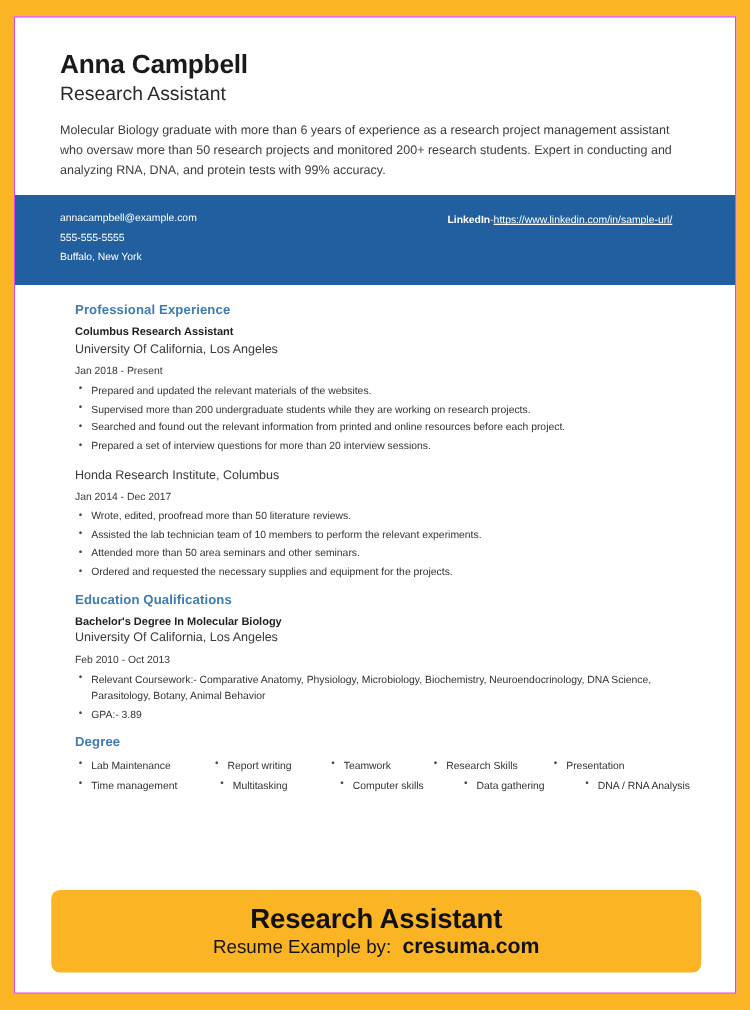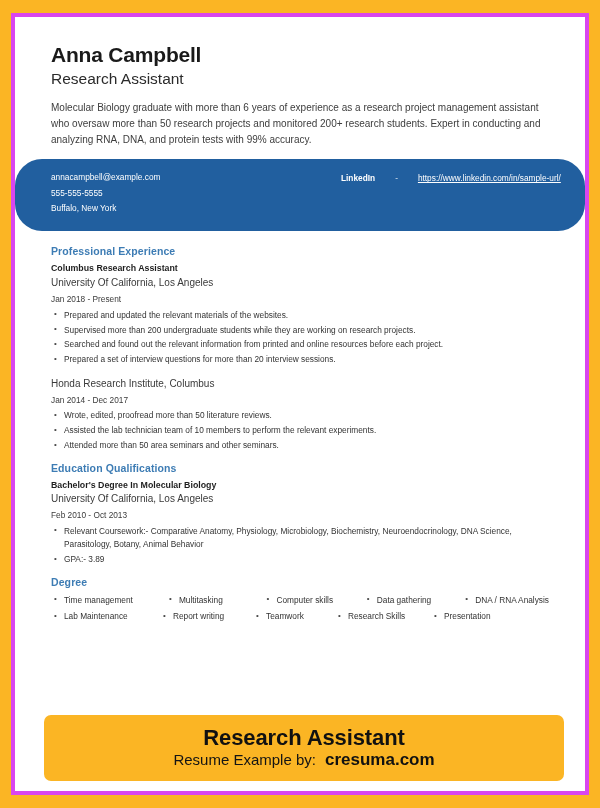--- a/index.html
+++ b/index.html
@@ -17,21 +17,21 @@
   }
 
   
   .page {
     position: absolute;
     left: 11px;
     top: 13px;
     width: 578px;
     height: 782px;
     background: #ffffff;
-    border: 4px solid #d946ef;
+    border: 1px solid #d946ef;
   }
 
   
   .header {
     padding: 26px 36px 0 36px;
   }
 
   .full-name {
     font-size: 21px;
     font-weight: bold;
@@ -59,57 +59,56 @@
 
   
   .contact-band {
     margin-top: 11px;
     background: #215f9f;
     height: 72px;
     display: flex;
     align-items: flex-start;
     padding: 13px 36px 0 36px;
     position: relative;
-    border-radius: 27px;
   }
 
   .contact-left {
     display: flex;
     flex-direction: column;
     gap: 5px;
   }
 
   .contact-left span {
     font-size: 8.3px;
     color: #ffffff;
     line-height: 1.25;
   }
 
   .contact-right {
     position: absolute;
-    left: 326px;
+    left: 346px;
     top: 14px;
     display: flex;
     align-items: baseline;
-    gap: 20px;
+    gap: 0;
     font-size: 8.3px;
     color: #ffffff;
     white-space: nowrap;
   }
 
   .contact-right .ln-label { font-weight: bold; }
   .contact-right .ln-dash { color: #d8e4f0; }
   .contact-right .ln-url {
     text-decoration: underline;
     color: #ffffff;
   }
 
   
   .content {
-    padding: 14px 36px 0 36px;
+    padding: 14px 36px 0 48px;
   }
 
   .section { margin-bottom: 2px; }
 
   .section-title {
     font-size: 10.5px;
     font-weight: bold;
     color: #3d7cb4;
     margin-bottom: 6px;
     letter-spacing: 0.1px;
@@ -277,20 +276,21 @@
         </ul>
       </div>
 
       <div class="entry">
         <div class="entry-org">Honda Research Institute, Columbus</div>
         <div class="entry-dates">Jan 2014 - Dec 2017</div>
         <ul class="bullets">
           <li>Wrote, edited, proofread more than 50 literature reviews.</li>
           <li>Assisted the lab technician team of 10 members to perform the relevant experiments.</li>
           <li>Attended more than 50 area seminars and other seminars.</li>
+          <li>Ordered and requested the necessary supplies and equipment for the projects.</li>
         </ul>
       </div>
     </div>
 
     <div class="section">
       <div class="section-title">Education Qualifications</div>
 
       <div class="entry">
         <div class="entry-role">Bachelor's Degree In Molecular Biology</div>
         <div class="entry-org">University Of California, Los Angeles</div>
@@ -299,33 +299,33 @@
           <li>Relevant Coursework:- Comparative Anatomy, Physiology, Microbiology, Biochemistry, Neuroendocrinology, DNA Science, Parasitology, Botany, Animal Behavior</li>
           <li>GPA:- 3.89</li>
         </ul>
       </div>
     </div>
 
     <div class="section">
       <div class="section-title">Degree</div>
       <div class="skills-grid">
         <div class="skills-row">
+          <div class="skill-item" style="width:109px">Lab Maintenance</div>
+          <div class="skill-item" style="width:93px">Report writing</div>
+          <div class="skill-item" style="width:82px">Teamwork</div>
+          <div class="skill-item" style="width:96px">Research Skills</div>
+          <div class="skill-item">Presentation</div>
+        </div>
+        <div class="skills-row">
           <div class="skill-item" style="width:118px">Time management</div>
           <div class="skill-item" style="width:100px">Multitasking</div>
           <div class="skill-item" style="width:103px">Computer skills</div>
           <div class="skill-item" style="width:101px">Data gathering</div>
           <div class="skill-item">DNA / RNA Analysis</div>
         </div>
-        <div class="skills-row">
-          <div class="skill-item" style="width:109px">Lab Maintenance</div>
-          <div class="skill-item" style="width:93px">Report writing</div>
-          <div class="skill-item" style="width:82px">Teamwork</div>
-          <div class="skill-item" style="width:96px">Research Skills</div>
-          <div class="skill-item">Presentation</div>
-        </div>
       </div>
     </div>
 
   </div>
 
   <div class="footer-banner">
     <div class="footer-title">Research Assistant</div>
     <div class="footer-sub">
       <span class="footer-sub-label">Resume Example by:</span>
       <span class="footer-brand">cresuma.com</span>

